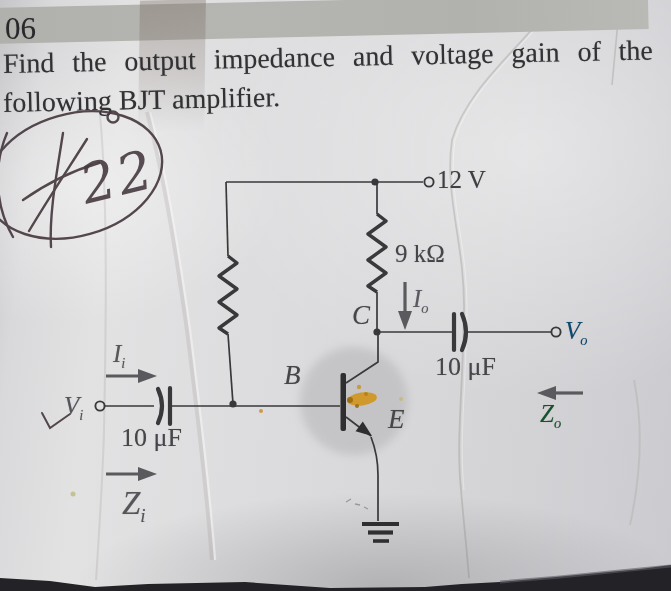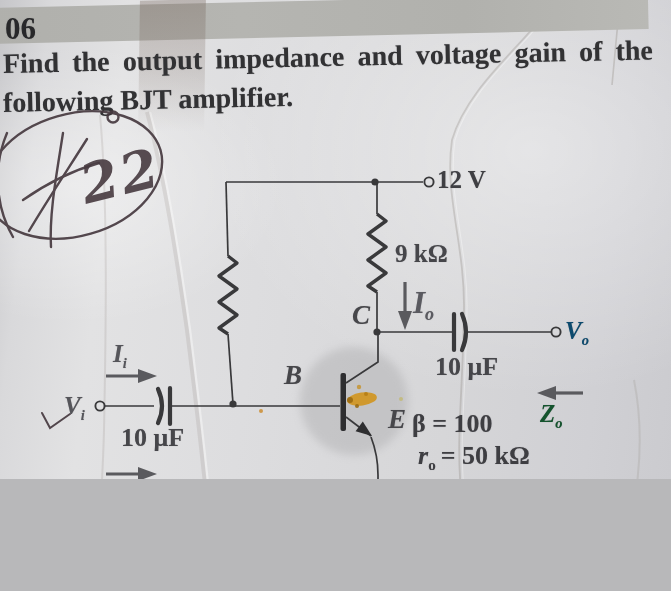--- a/index.html
+++ b/index.html
@@ -1,19 +1,18 @@
 <!DOCTYPE html>
 <html style="--ink: #39393b; --pen: #473a40; --stain: #d2951d; --highlight_band: #b3b3af;"><head>
 <meta charset="utf-8">
 <style>
   html,body{margin:0;padding:0;background:#b8b8ba;}
   #stage{
-    position:relative; width:671px; height:479px; overflow:hidden;
+    position:relative; width:671px; height:591px; overflow:hidden;
     font-family:"Liberation Serif","DejaVu Serif",serif;
-    font-weight:bold;
   }
   .layer{position:absolute; left:0; top:0;}
   .paper{
     position:absolute; inset:0;
     background:
       radial-gradient(ellipse 300px 200px at 75px 185px, rgba(255,255,255,.42), transparent 70%),
       radial-gradient(ellipse 430px 330px at 530px 150px, rgba(255,255,255,.40), transparent 75%),
       radial-gradient(ellipse 420px 130px at 380px 586px, rgba(45,45,50,.22), transparent 72%),
       linear-gradient(97deg,#c6c6c9 0%,#d9d9db 7%,#e2e2e3 18%,#dddddf 40%,#d6d6d8 68%,#d0d0d4 88%,#cbcbcf 100%);
   }
@@ -48,21 +47,21 @@
   #lbl-cout{left:435px; top:352px; font-size:26px;}
   #lbl-beta{left:412px; top:409px; font-size:26px; color:#3e3e42;}
   #lbl-ro{left:418px; top:441px; font-size:26px; color:#3e3e42;}
   #lbl-ro .val{margin-left:5px;}
   #lbl-c{left:352px; top:300px; font-size:27px; font-style:italic;}
   #lbl-b{left:284px; top:360px; font-size:27px; font-style:italic;}
   #lbl-e{left:388px; top:404px; font-size:27px; font-style:italic;}
   #lbl-vi{left:64px; top:392px; font-size:25px; color:#55555a;}
   #lbl-ii{left:113px; top:340px; font-size:25px; color:#55555a;}
   #lbl-zi{left:122px; top:485px; font-size:33px; color:#55555a;}
-  #lbl-io{left:413px; top:285px; font-size:31px; color:#5a5a60;text-align:right;}
+  #lbl-io{left:413px; top:285px; font-size:25px; color:#5a5a60;text-align:right;}
   #lbl-vo{left:565px; top:317px; font-size:25px; color:#0c4a6e;}
   #lbl-zo{left:540px; top:400px; font-size:25px; color:#14532d;}
   #creases{z-index:1;}
   #scribble{z-index:5;}
   #circuit{z-index:5;}
   #bottom-edge{z-index:7;}
   .w{stroke:var(--ink,#39393b); stroke-width:1.7; fill:none;}
   .cmp{stroke:var(--ink,#39393b); stroke-width:3.4; fill:none; stroke-linejoin:round;}
   .plate{stroke:var(--ink,#2e2e30); stroke-width:4.2; fill:none; stroke-linecap:round;}
   .dot{fill:var(--ink,#39393b);}
@@ -201,24 +200,20 @@
       <path d="M346,502 l5,-3"></path>
       <path d="M355,504 l5,1"></path>
       <path d="M364,507 l4,2"></path>
     </g>
   </svg>
 
   <div class="label" id="lbl-supply">12 V</div>
   <div class="label" id="lbl-rc">9 kΩ</div>
   <div class="label" id="lbl-cin">10 μF</div>
   <div class="label" id="lbl-cout">10 μF</div>
-  <div class="label" id="lbl-beta">β = 100</div>
-  <div class="label" id="lbl-ro">
-    <span class="qty">r</span><sub>o</sub><span class="val">= 50 kΩ</span>
-  </div>
   <div class="label" id="lbl-c">C</div>
   <div class="label" id="lbl-b">B</div>
   <div class="label" id="lbl-e">E</div>
   <div class="label qty" id="lbl-vi">
     <span>V</span><sub>i</sub>
   </div>
   <div class="label qty" id="lbl-ii">
     <span>I</span><sub>i</sub>
   </div>
   <div class="label qty" id="lbl-zi">

